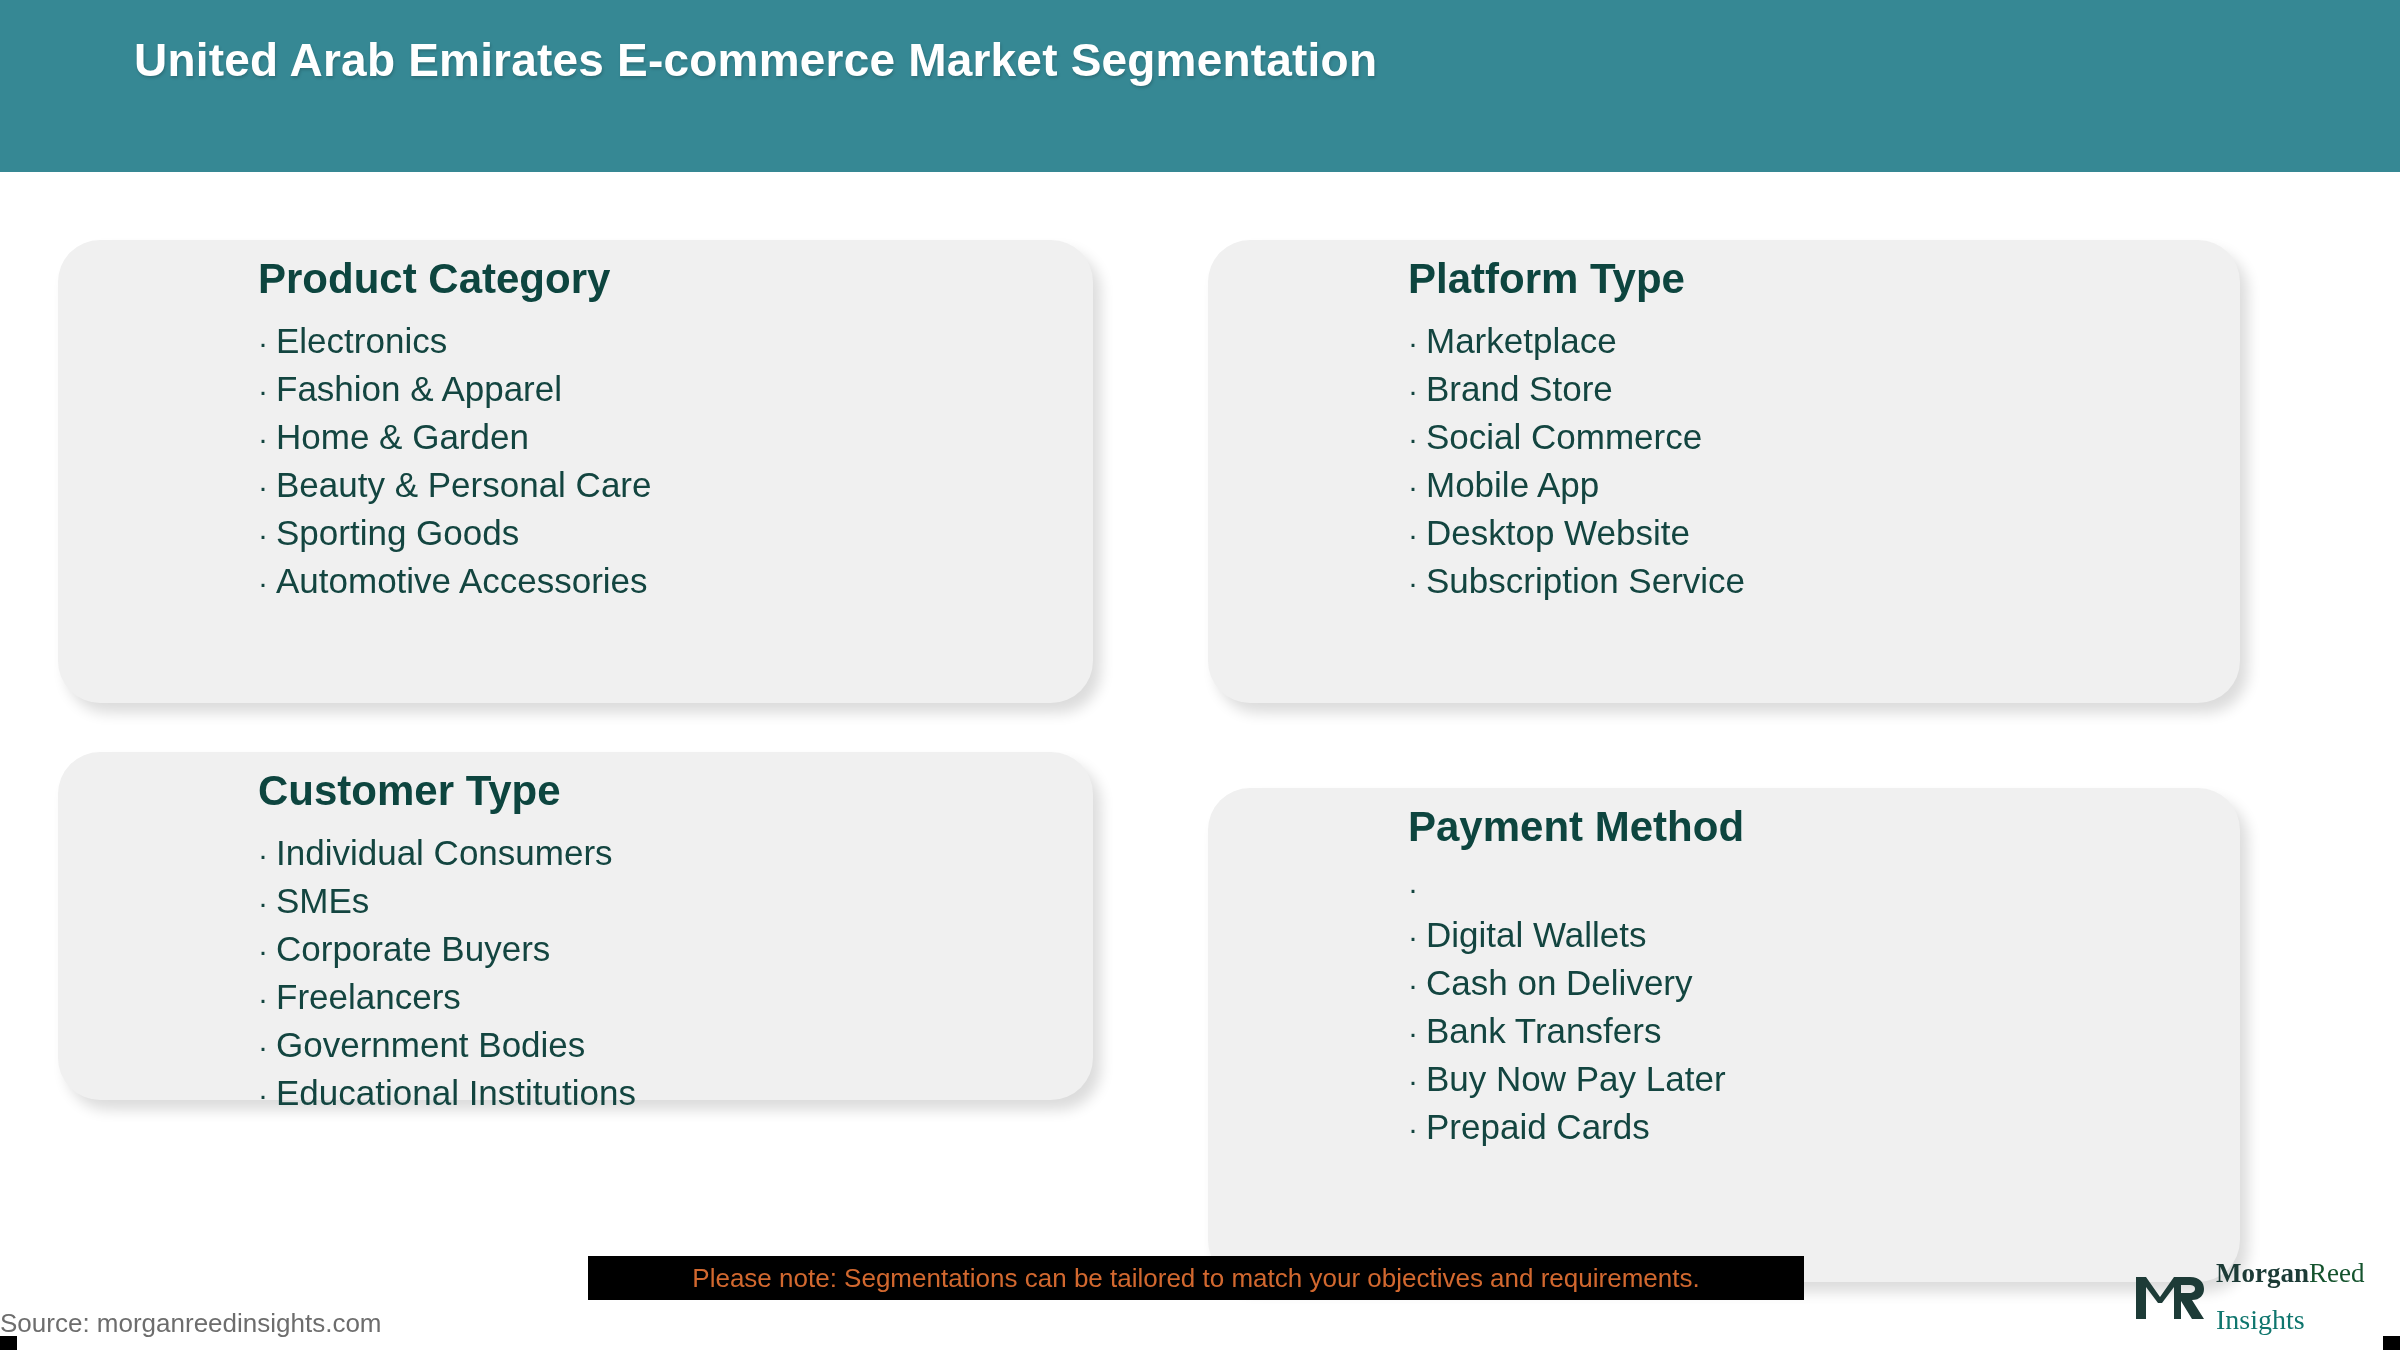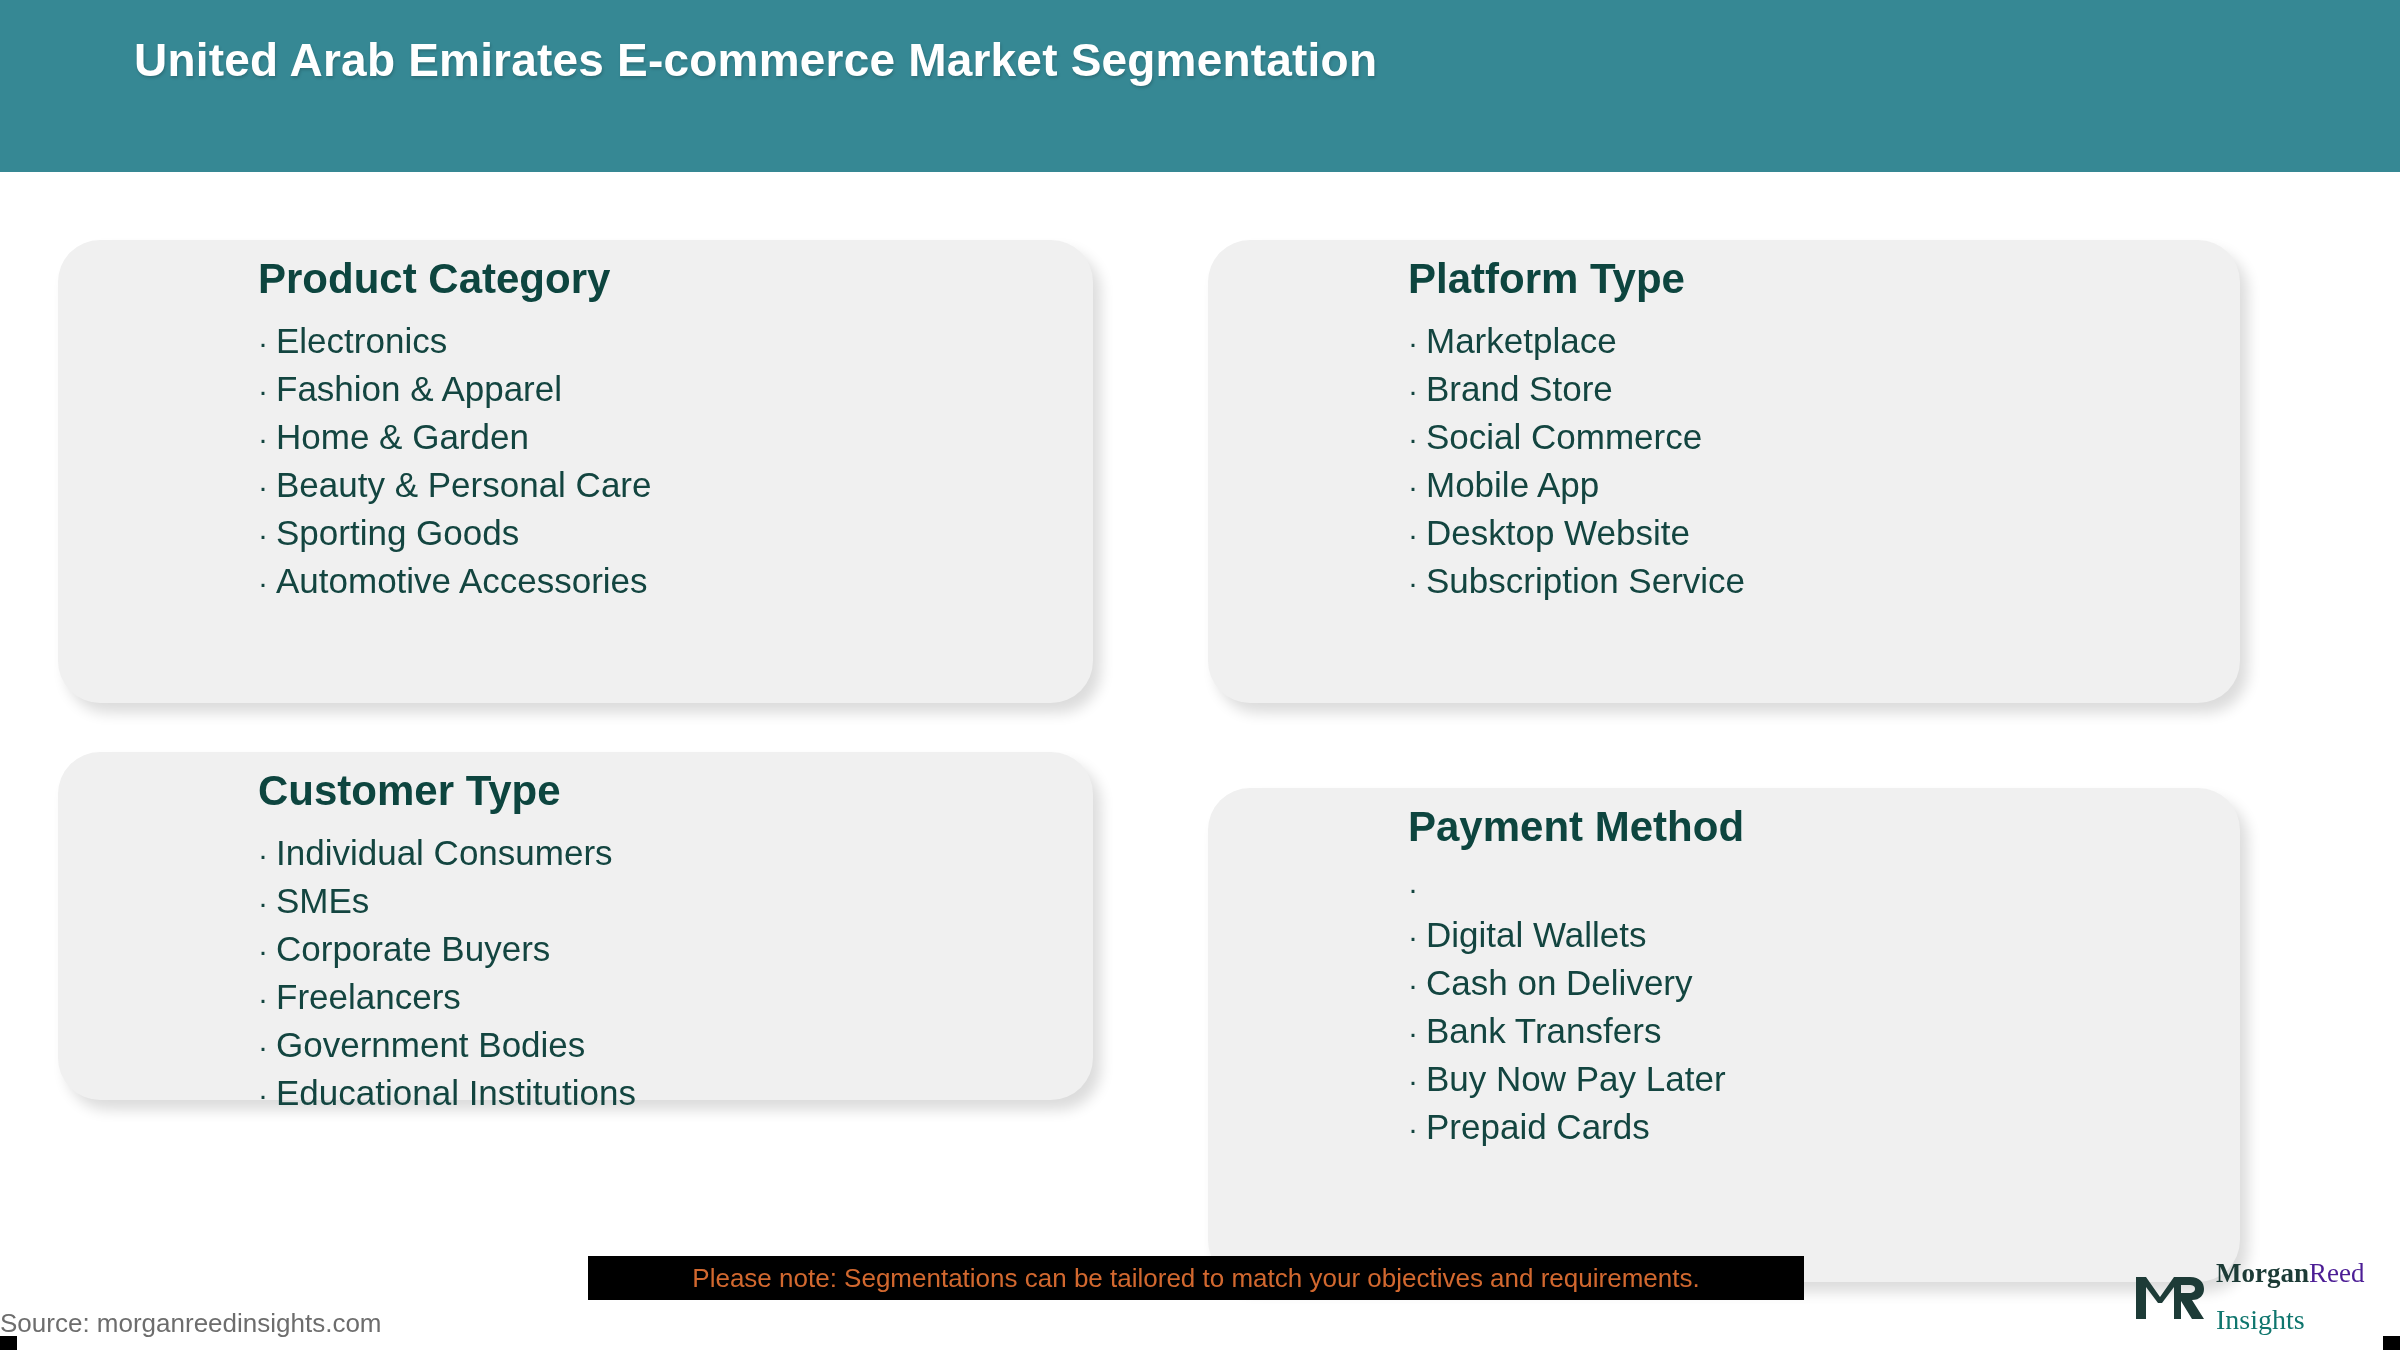--- a/index.html
+++ b/index.html
@@ -127,21 +127,21 @@
     width: 232px;
     height: 62px;
     display: flex;
     align-items: center;
     gap: 10px;
   }
   .logo-mark { width: 72px; height: 48px; flex: 0 0 auto; }
   .logo-words { display: flex; flex-direction: column; line-height: 1.0; }
   .logo-line1 { font-family: "Liberation Serif", serif; font-size: 27px; white-space: nowrap; }
   .logo-morgan { color: #1c3b36; font-weight: bold; }
-  .logo-reed { color: #4c1d95; font-weight: normal; }
+  .logo-reed { color: #14532d; font-weight: normal; }
   .logo-line2 {
     font-family: "Liberation Serif", serif;
     font-size: 28px;
     color: #0f766e;
     margin-top: 19px;
     white-space: nowrap;
   }
 
   
   .crop-mark {

